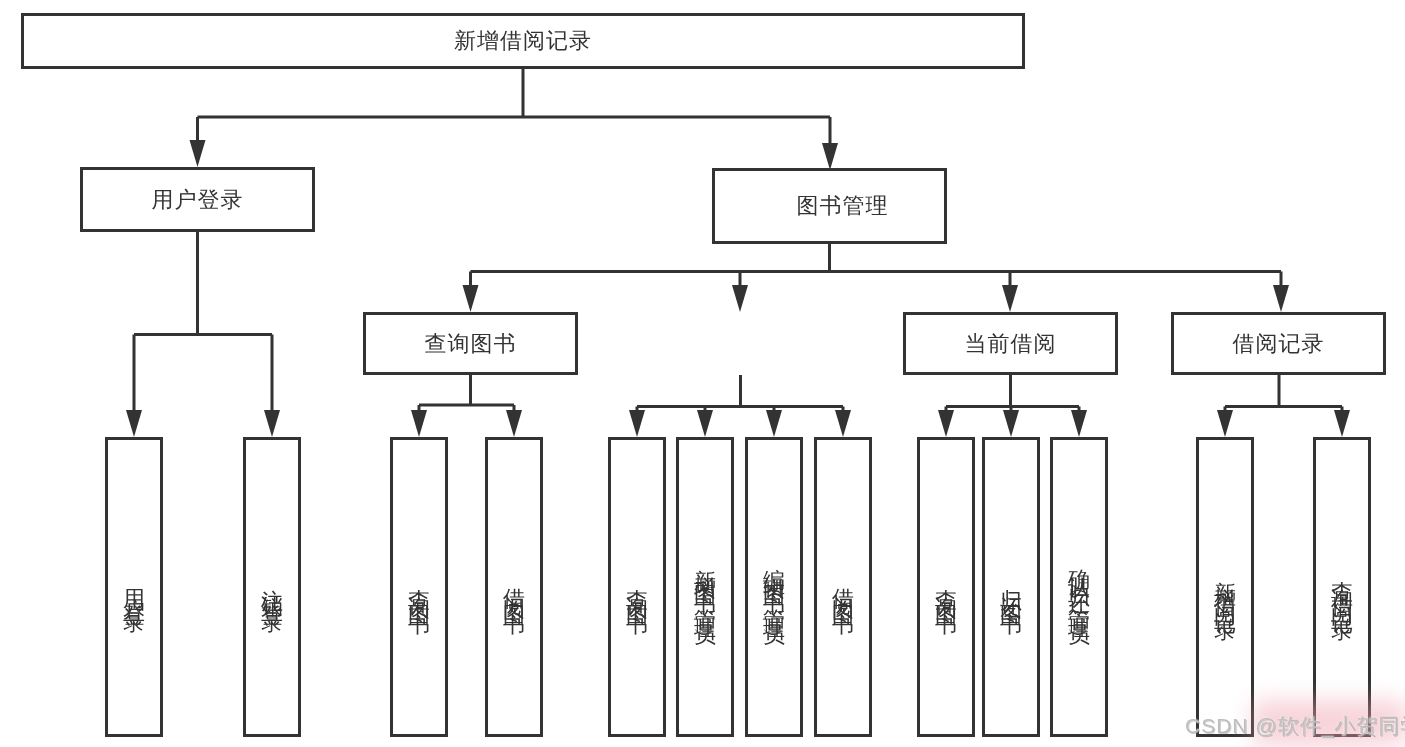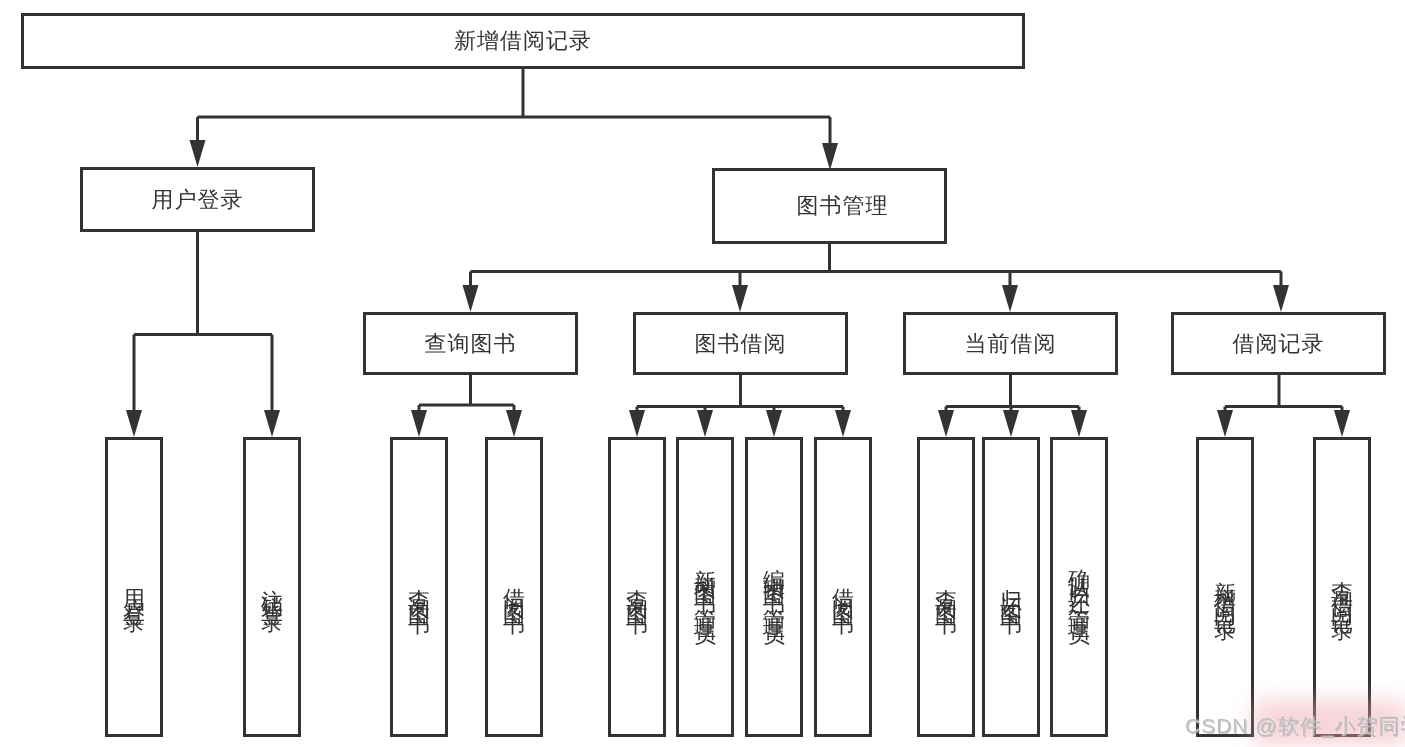--- a/index.html
+++ b/index.html
@@ -110,23 +110,20 @@
   <div class="node h" id="n-login">
     <span>用户登录</span>
   </div>
   <div class="node h" id="n-mgmt">
     <span>图书管理</span>
   </div>
 
   <div class="node h" id="n-rec">
     <span>查询图书</span>
   </div>
-  <div class="node h" id="n-bor">
-    <span>图书借阅</span>
-  </div>
   <div class="node h" id="n-cur">
     <span>当前借阅</span>
   </div>
   <div class="node h" id="n-hist">
     <span>借阅记录</span>
   </div>
 
   <div class="node v leaf" id="l-ulogin">
     <span>用户登录</span>
   </div>

